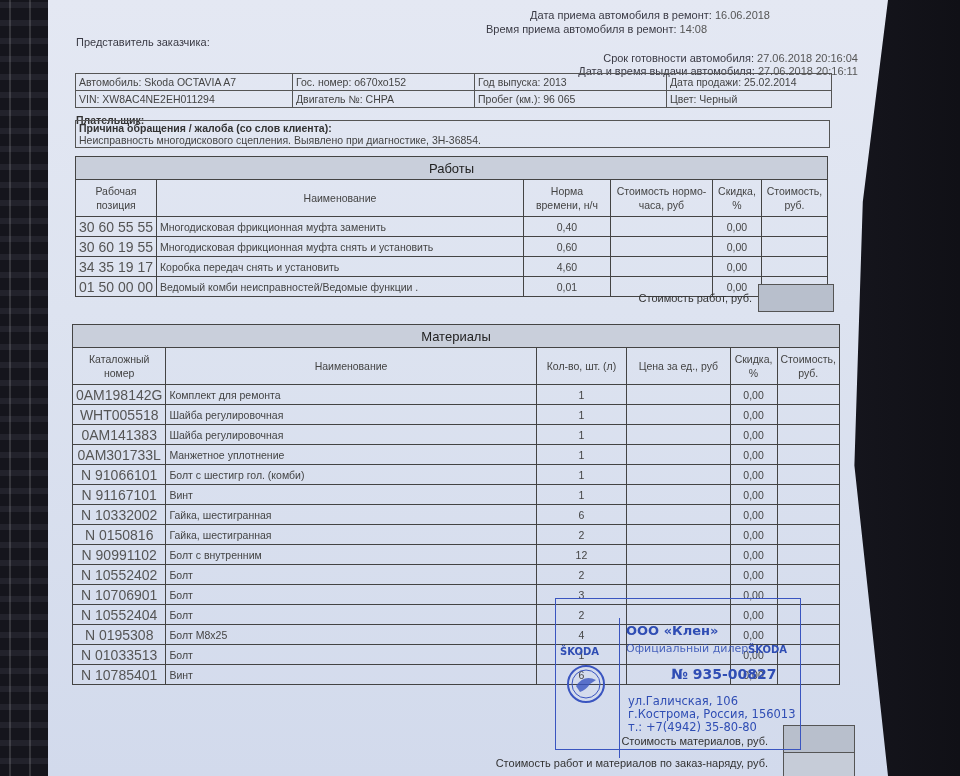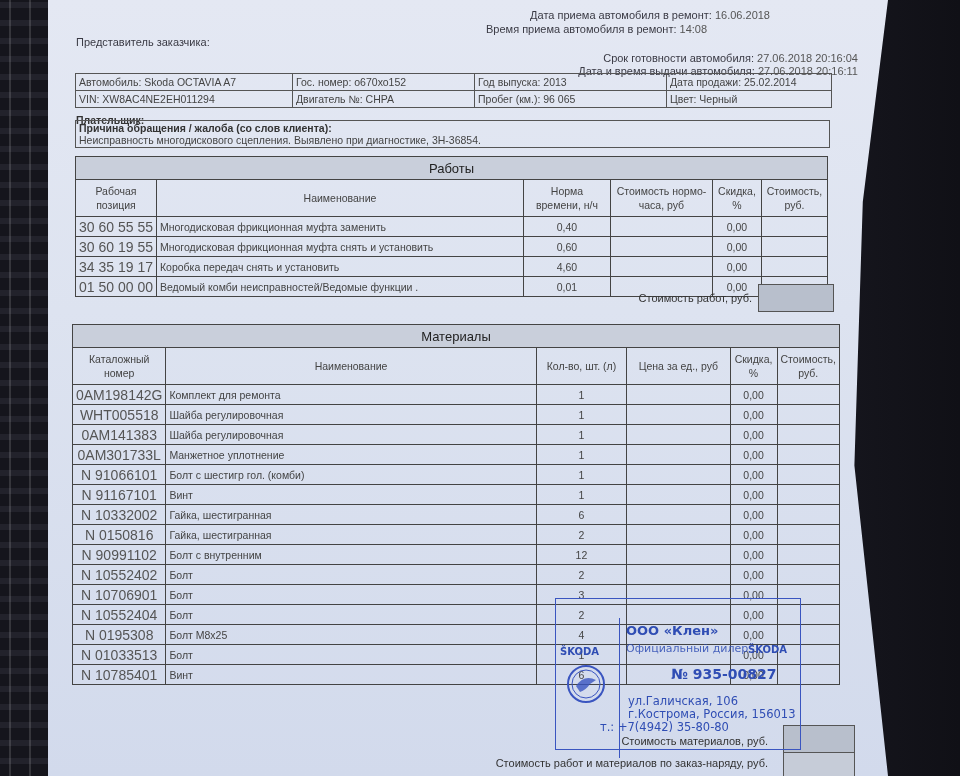--- a/index.html
+++ b/index.html
@@ -302,14 +302,14 @@
   <div class="stamp-text" style="left:512px;top:646px;font-size:10px;font-weight:bold;">ŠKODA</div>
   <div class="stamp-text" style="left:700px;top:644px;font-size:10px;font-weight:bold;">ŠKODA</div>
   <div class="stamp-text" style="left:580px;top:666px;font-size:14px;font-weight:bold;margin-left:43px;">№ 935-00827</div>
   <svg class="abs" style="left:518px;top:664px;" width="40" height="40">
     <circle cx="20" cy="20" r="18" fill="none" stroke="#3a55c0" stroke-width="2"></circle>
     <circle cx="20" cy="20" r="14" fill="none" stroke="#3a55c0" stroke-width="1"></circle>
     <path d="M10 22 Q18 10 30 16 L24 20 Q20 26 14 28 Z" fill="#3a55c0" opacity="0.8"></path>
   </svg>
   <div class="stamp-text" style="left:580px;top:694px;font-size:11.5px;">ул.Галичская, 106</div>
   <div class="stamp-text" style="left:580px;top:707px;font-size:11.5px;">г.Кострома, Россия, 156013</div>
-  <div class="stamp-text" style="left:552px;top:720px;font-size:11.5px;">т.: +7(4942) 35-80-80</div>
+  <div class="stamp-text" style="left:580px;top:720px;font-size:11.5px;">т.: +7(4942) 35-80-80</div>
 </div>
 
 </body></html>

